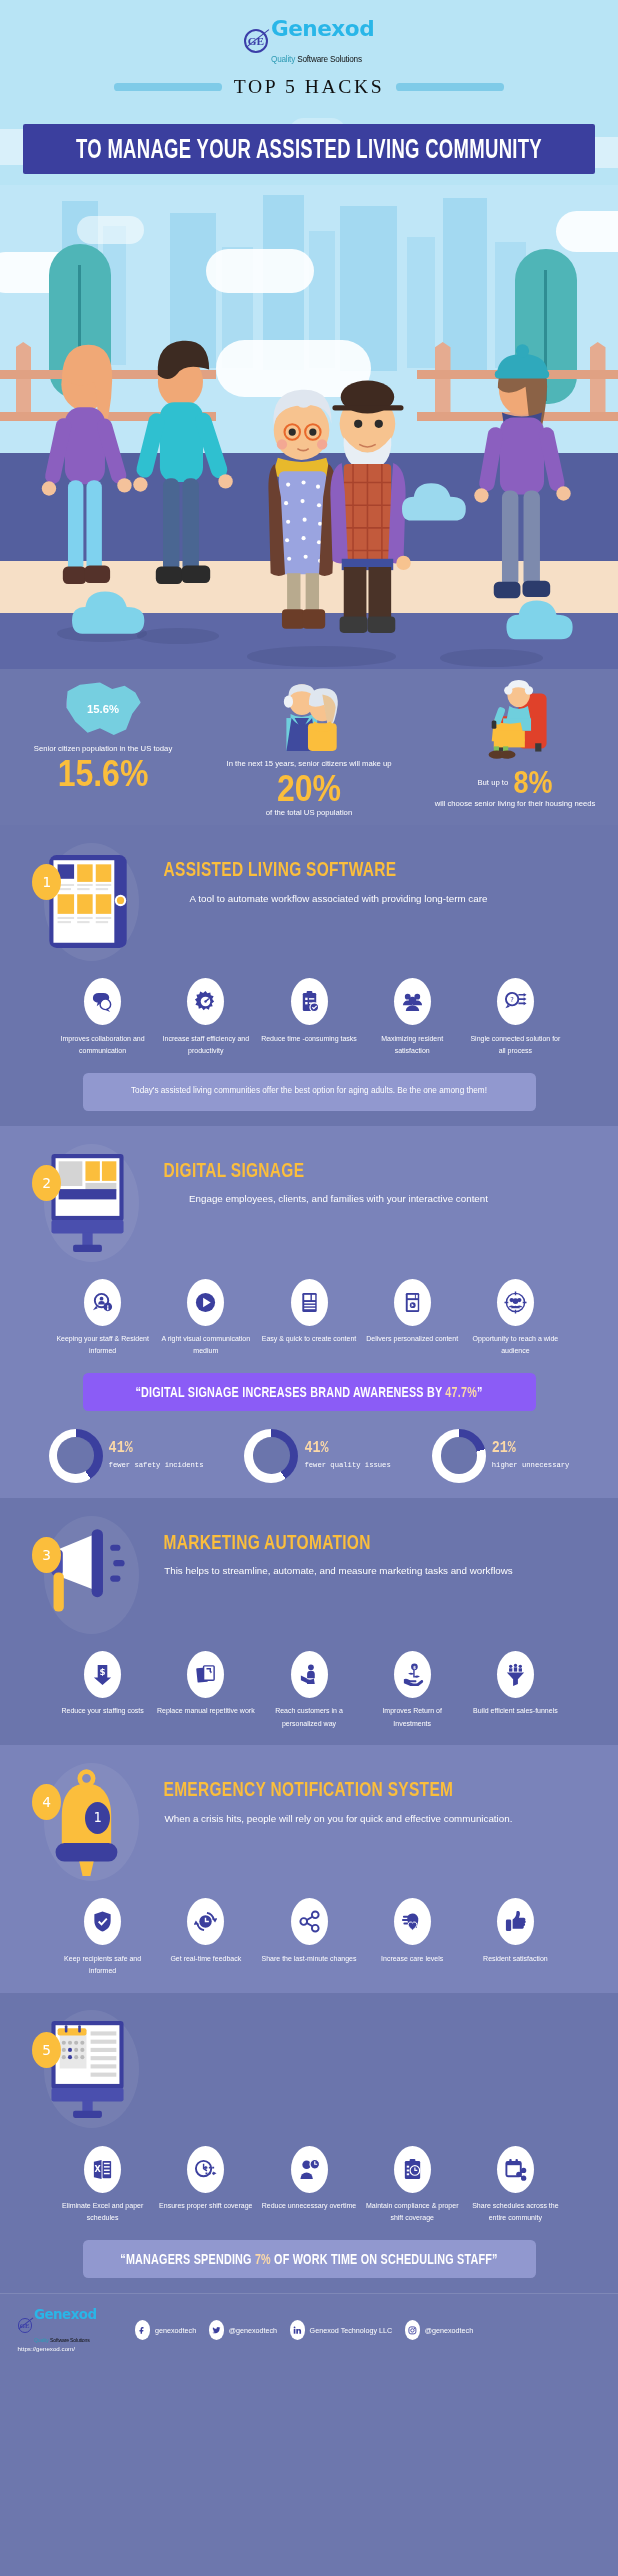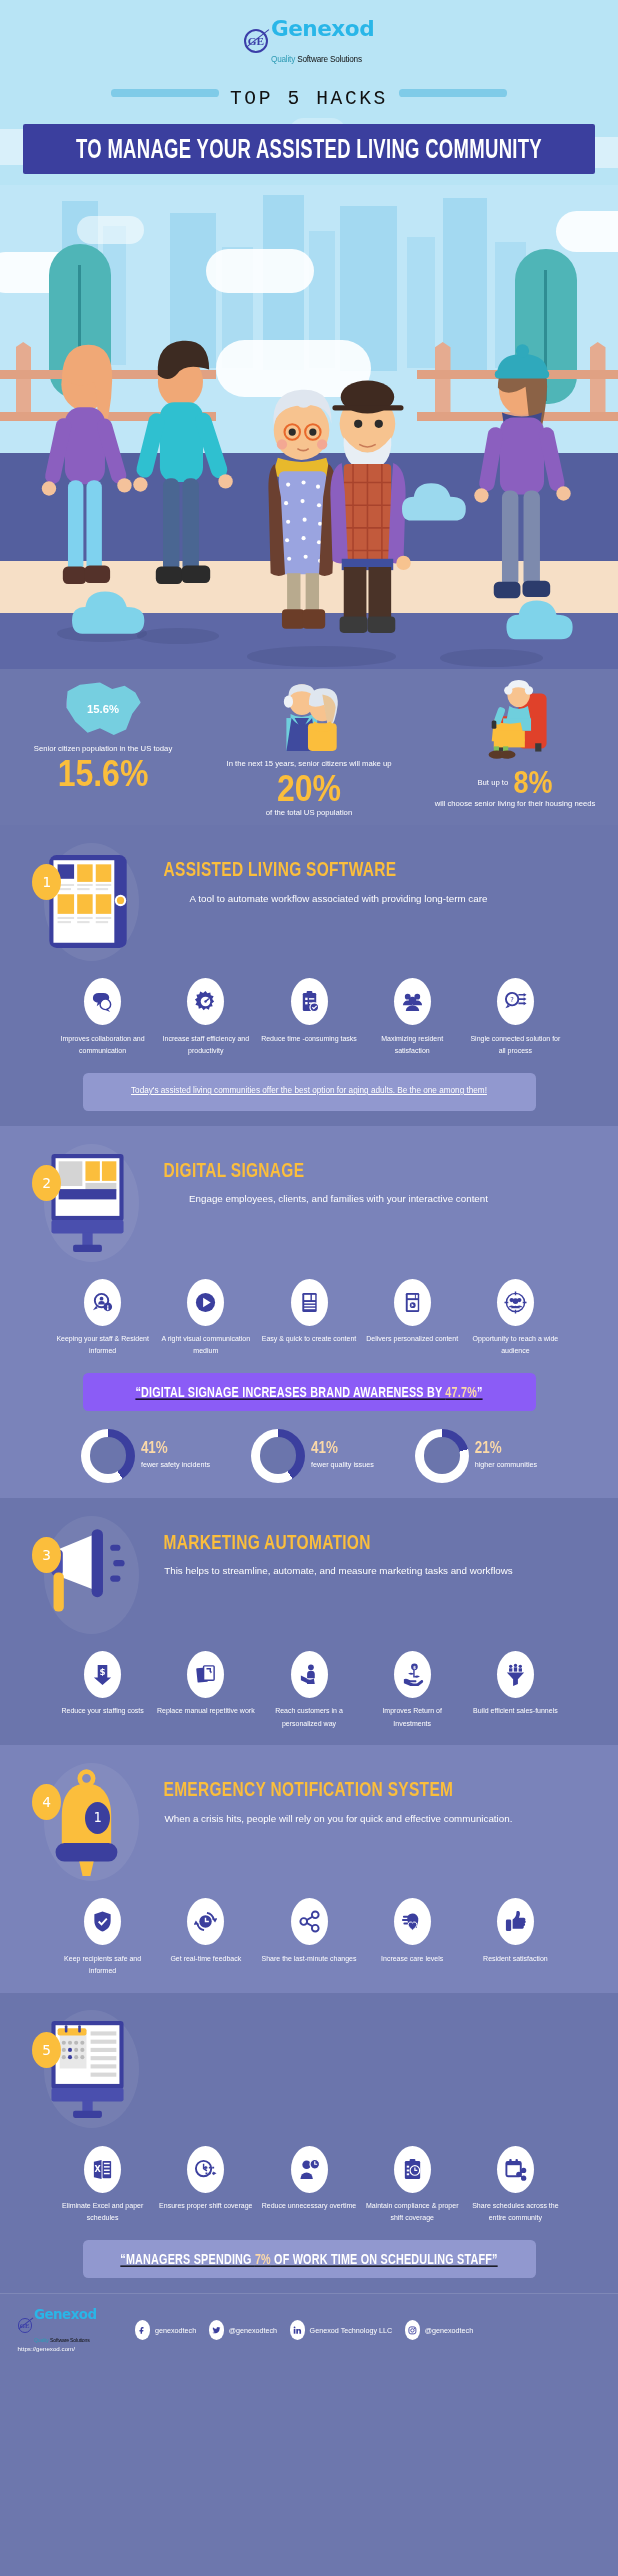--- a/index.html
+++ b/index.html
@@ -54,21 +54,21 @@
   .logo-sub .q { color: #2f9bb5; }
   .logo-sub .s { color: #111; }
 
   .toprow {
     position: absolute; top: 76px; left: 0; right: 0;
     display: flex; align-items: center; justify-content: center; gap: 11.3px;
   }
   .dash { width: 108px; height: 7.2px; background: #7fcbe8; border-radius: 3.6px; }
   .top5 {
     font-size: 19.6px; letter-spacing: 2.6px; color: #111;
-    font-family: Liberation Mono, monospace; font-weight: 300; margin-top: 12px;
+    font-family: Liberation Serif, serif; font-weight: 300;
   }
   .titlebar {
     position: absolute; top: 124px; left: 23px; right: 23px;
     height: 50px;
     background: #3b3f9e; border-radius: 2.1px;
     display: flex; align-items: center; justify-content: center;
   }
   .titlebar span {
     color: #fff; font-size: 18.5px; font-weight: bold;
     letter-spacing: 0.3px; white-space: nowrap;
@@ -164,33 +164,33 @@
     width: 37px; height: 47px; border-radius: 50%; background: #fff;
     margin: 0 auto 7.2px auto; display: flex; align-items: center; justify-content: center;
   }
   .icon-oval svg { width: 23px; height: 23px; fill: #3b3f9e; }
   .icon-label { color: #fff; font-size: 7px; font-weight: 300; line-height: 1.75; }
 
   .quote-box {
     margin: 15.5px auto 0 auto; width: 453px; min-height: 38px;
     background: #9198cf; border-radius: 5.2px;
     display: flex; flex-direction: column; align-items: center; justify-content: center;
-    padding: 8.2px 12.4px; text-align: center; text-decoration: underline;
+    padding: 8.2px 12.4px; text-align: center;
   }
   .quote-box.plainq { color: #fff; font-size: 8.2px; font-weight: 300; line-height: 1.8; }
   .quote-box.darkq { background: #8b5cf6; }
   .quote-strong {
     color: #fff; font-size: 10.8px; font-weight: bold; letter-spacing: 0.2px;
     transform: scaleY(1.3); display: inline-block; margin: 1.5px 0;
   }
   .quote-strong .hl { color: #fbd9a8; }
 
   
   .donut-row { display: flex; justify-content: center; gap: 41px; margin-top: 17.5px; }
-  .donut-item { display: flex; align-items: center; gap: 6px; }
+  .donut-item { display: flex; align-items: center; gap: 6px; font-family: Liberation Mono, monospace; }
   .donut { width: 54px; height: 54px; border-radius: 50%; position: relative; }
   .donut::after {
     content: ""; position: absolute; inset: 8.8px; border-radius: 50%; background: #6b75ac;
   }
   .donut-txt { color: #fff; }
   .donut-pct { color: #fbd9a8; font-size: 13.4px; font-weight: bold; transform: scaleY(1.2);
                display: inline-block; margin-bottom: 3.6px; }
   .donut-lbl { font-size: 7.2px; font-weight: 300; line-height: 1.7; }
 
   
@@ -701,21 +701,21 @@
         <div class="donut" style="background:conic-gradient(#3b3f9e 0% 41%, #ffffff 41% 100%);"></div>
         <div class="donut-txt">
           <div class="donut-pct">41%</div>
           <div class="donut-lbl">fewer quality issues</div>
         </div>
       </div>
       <div class="donut-item">
         <div class="donut" style="background:conic-gradient(#3b3f9e 0% 21%, #ffffff 21% 100%);"></div>
         <div class="donut-txt">
           <div class="donut-pct">21%</div>
-          <div class="donut-lbl">higher communities</div>
+          <div class="donut-lbl">higher unnecessary</div>
         </div>
       </div>
     </div>
   </div>
 
   <div class="hack alt">
     <div class="hack-head">
       <div class="hack-visual">
         <div class="halo"></div>
         <div class="badge">3</div>

